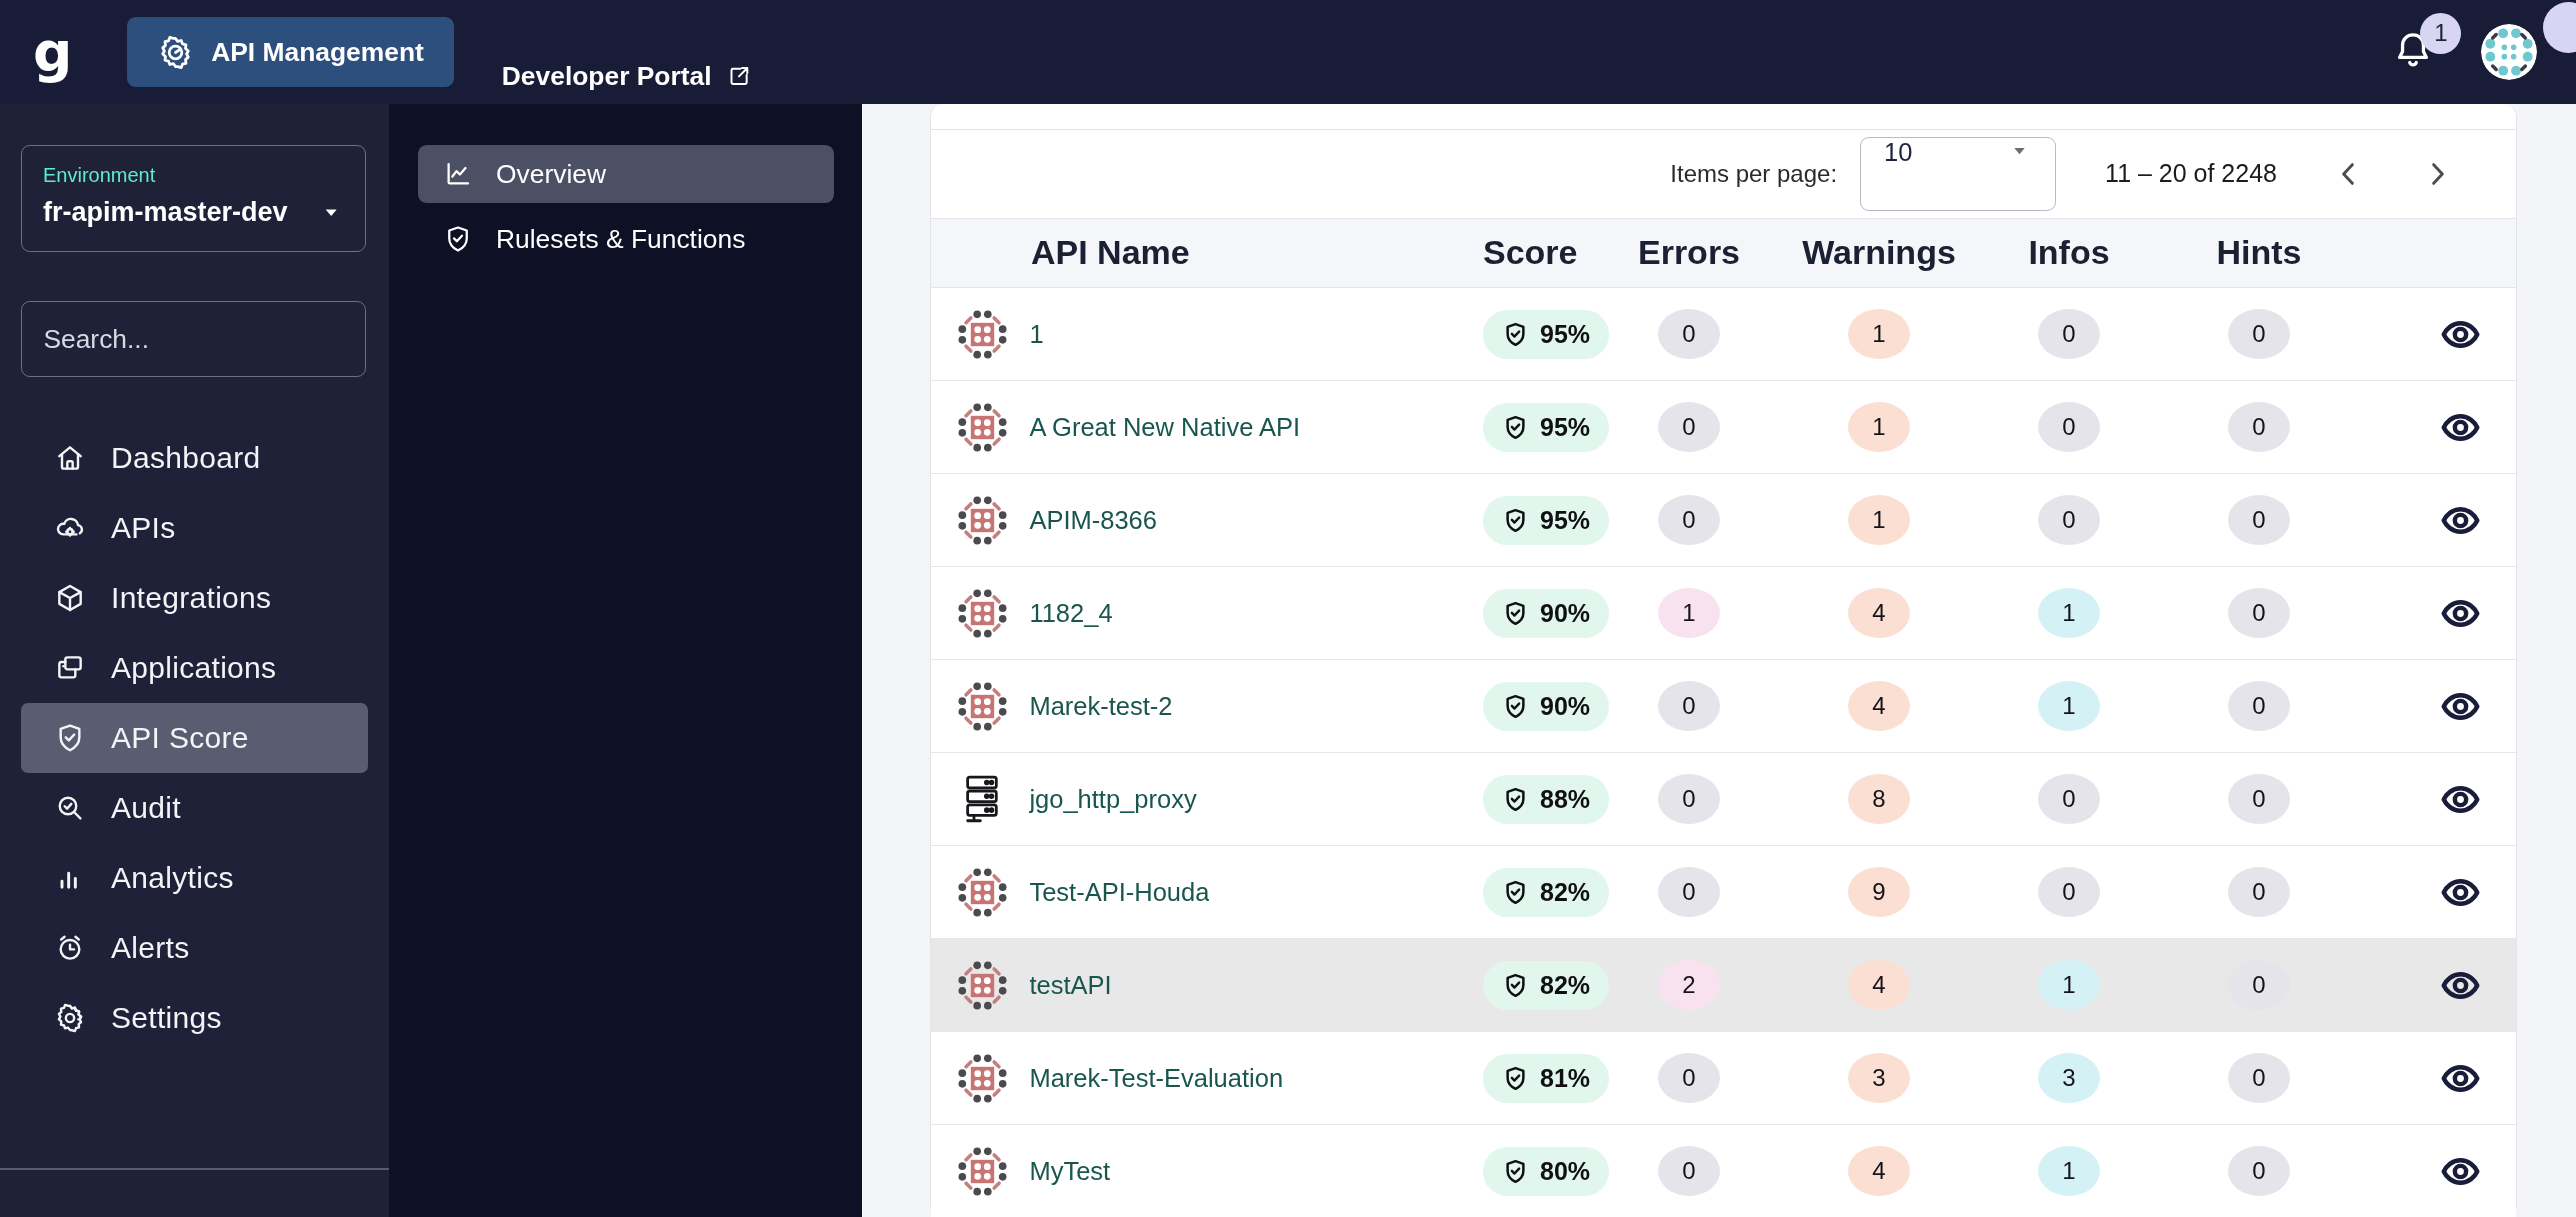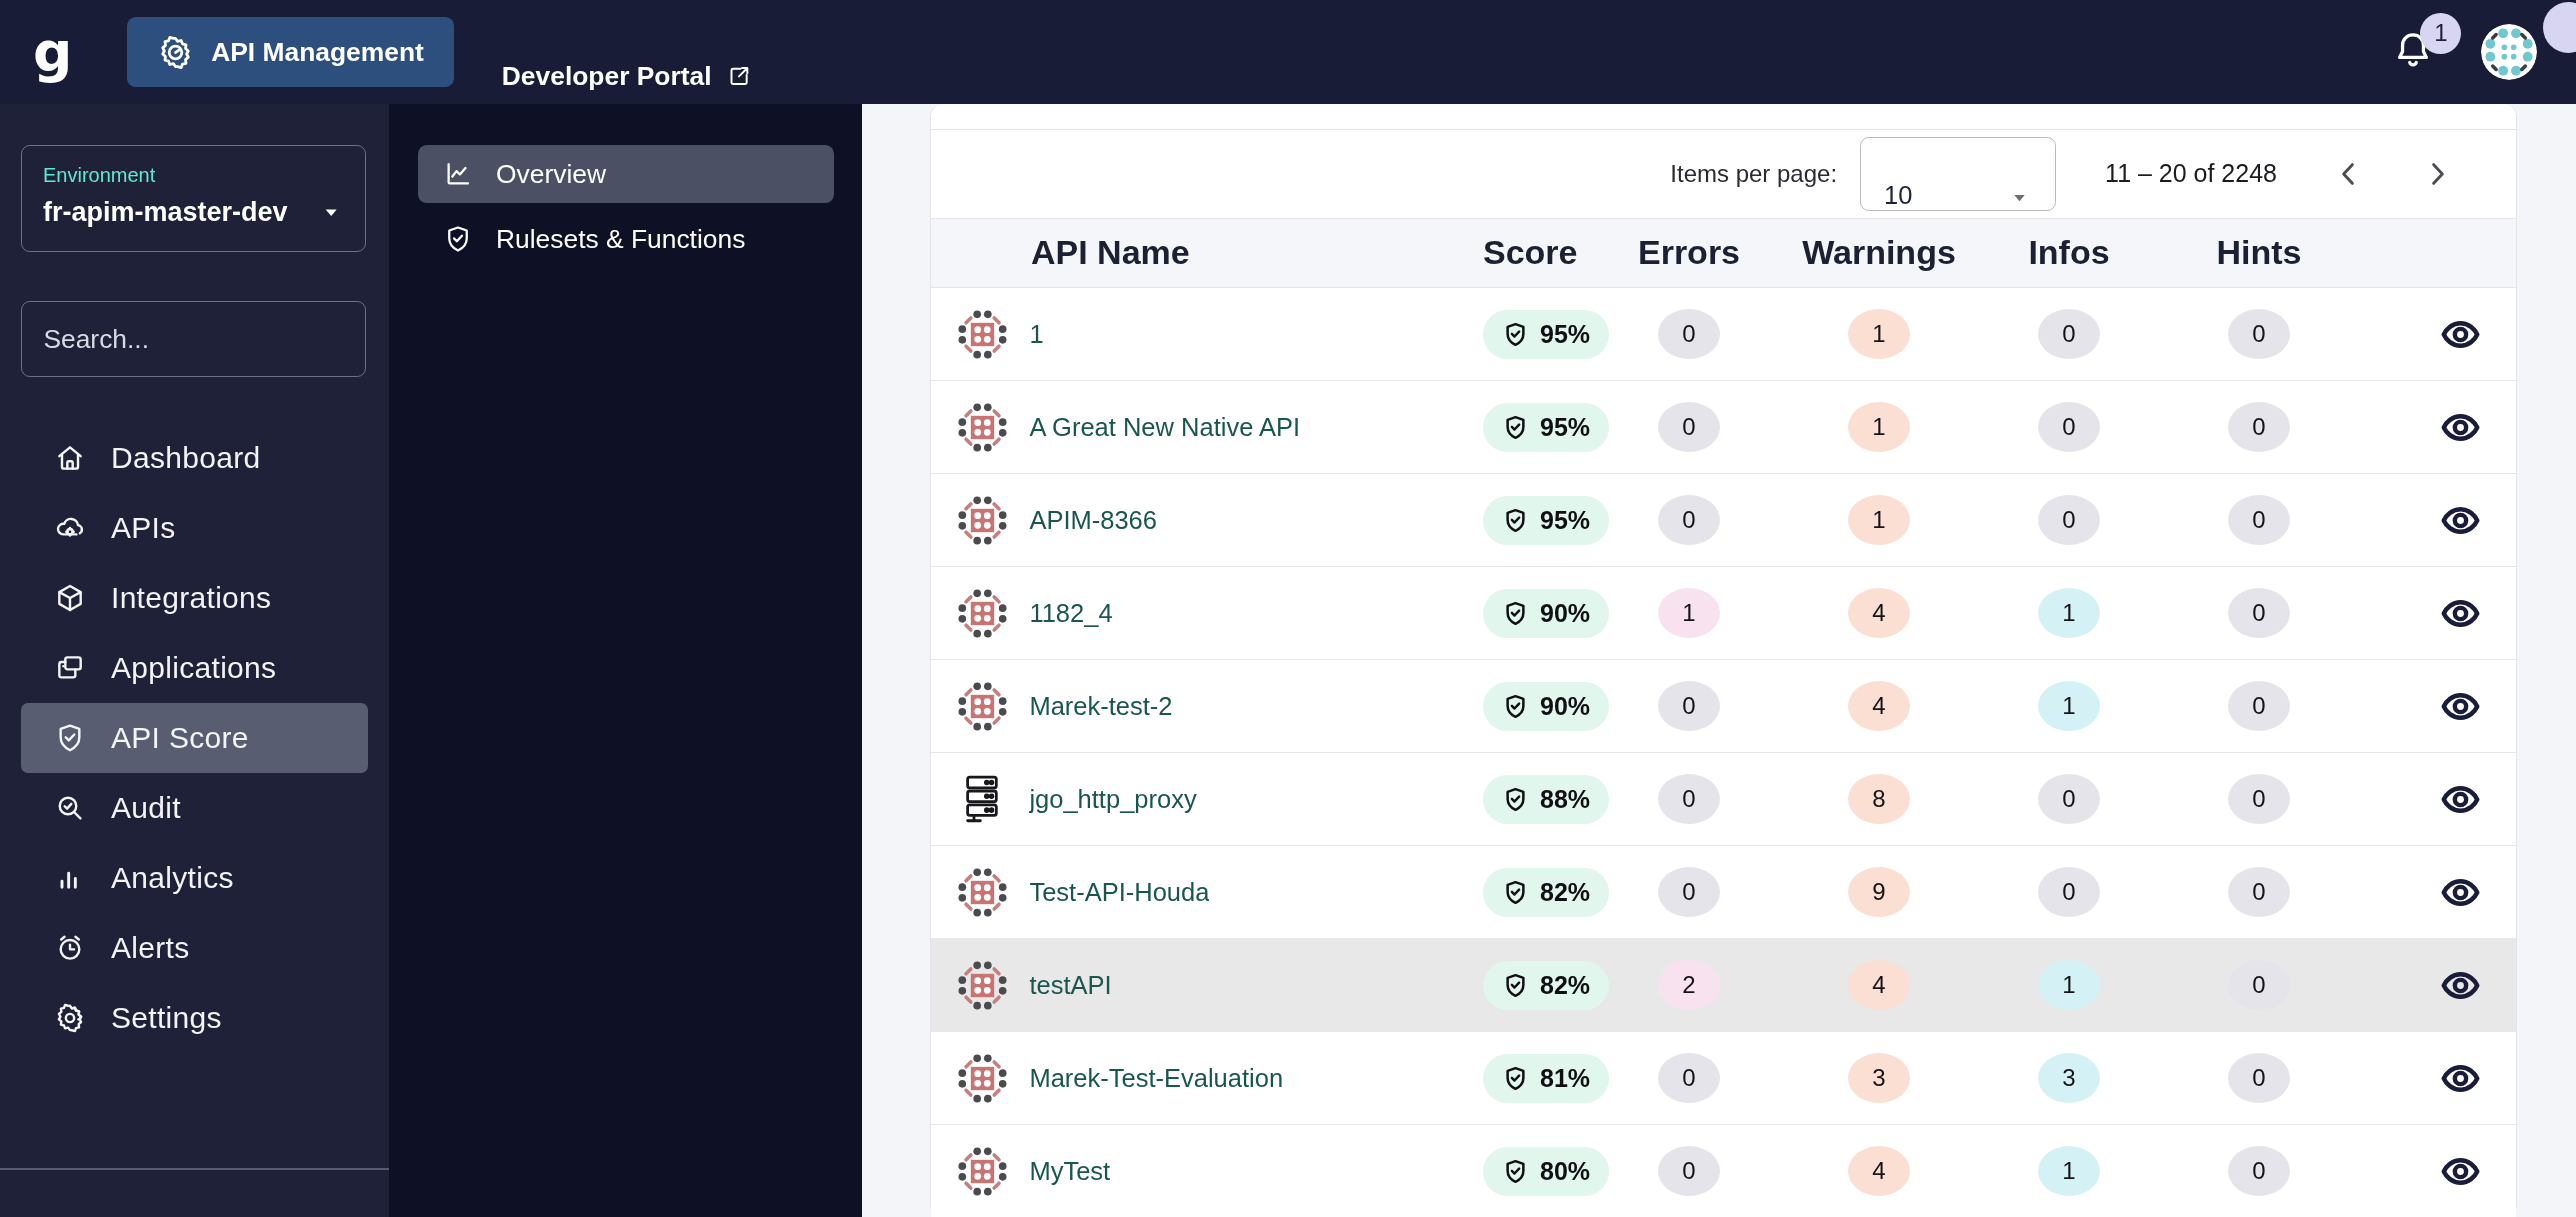--- a/index.html
+++ b/index.html
@@ -89,21 +89,21 @@
   }
   .card-top{height:28px;border-bottom:1.8px solid #e4e4e8;}
 
   .paginator{
     height:97px;display:flex;align-items:center;justify-content:flex-end;
     gap:0;padding-right:63px;color:#1f1f24;
   }
   .pp-label{font-size:24px;color:#2a2a30;}
   .pp-select{
     margin-left:23px;width:148px;height:72px;border:1.8px solid #b9b9bf;border-radius:8.8px;
-    display:flex;align-items:flex-end;justify-content:space-between;padding:0 23px;cursor:pointer;
+    display:flex;align-items:flex-start;justify-content:space-between;padding:0 23px;cursor:pointer;
   }
   .pp-select .val{font-size:25.5px;color:#1e2240;}
   .pp-select svg{width:25px;height:25px;color:#6d6d75;}
   .pp-range{font-size:25px;margin-left:49px;color:#1b1b20;}
   .pager-btn{background:none;border:none;padding:0;margin-left:56px;cursor:pointer;color:#4c4c55;}
   .pager-btn svg{width:32px;height:32px;display:block;}
 
   
   .grid-row{
     display:grid;grid-template-columns:552px 111px 190px 190px 190px 190px 1fr;

